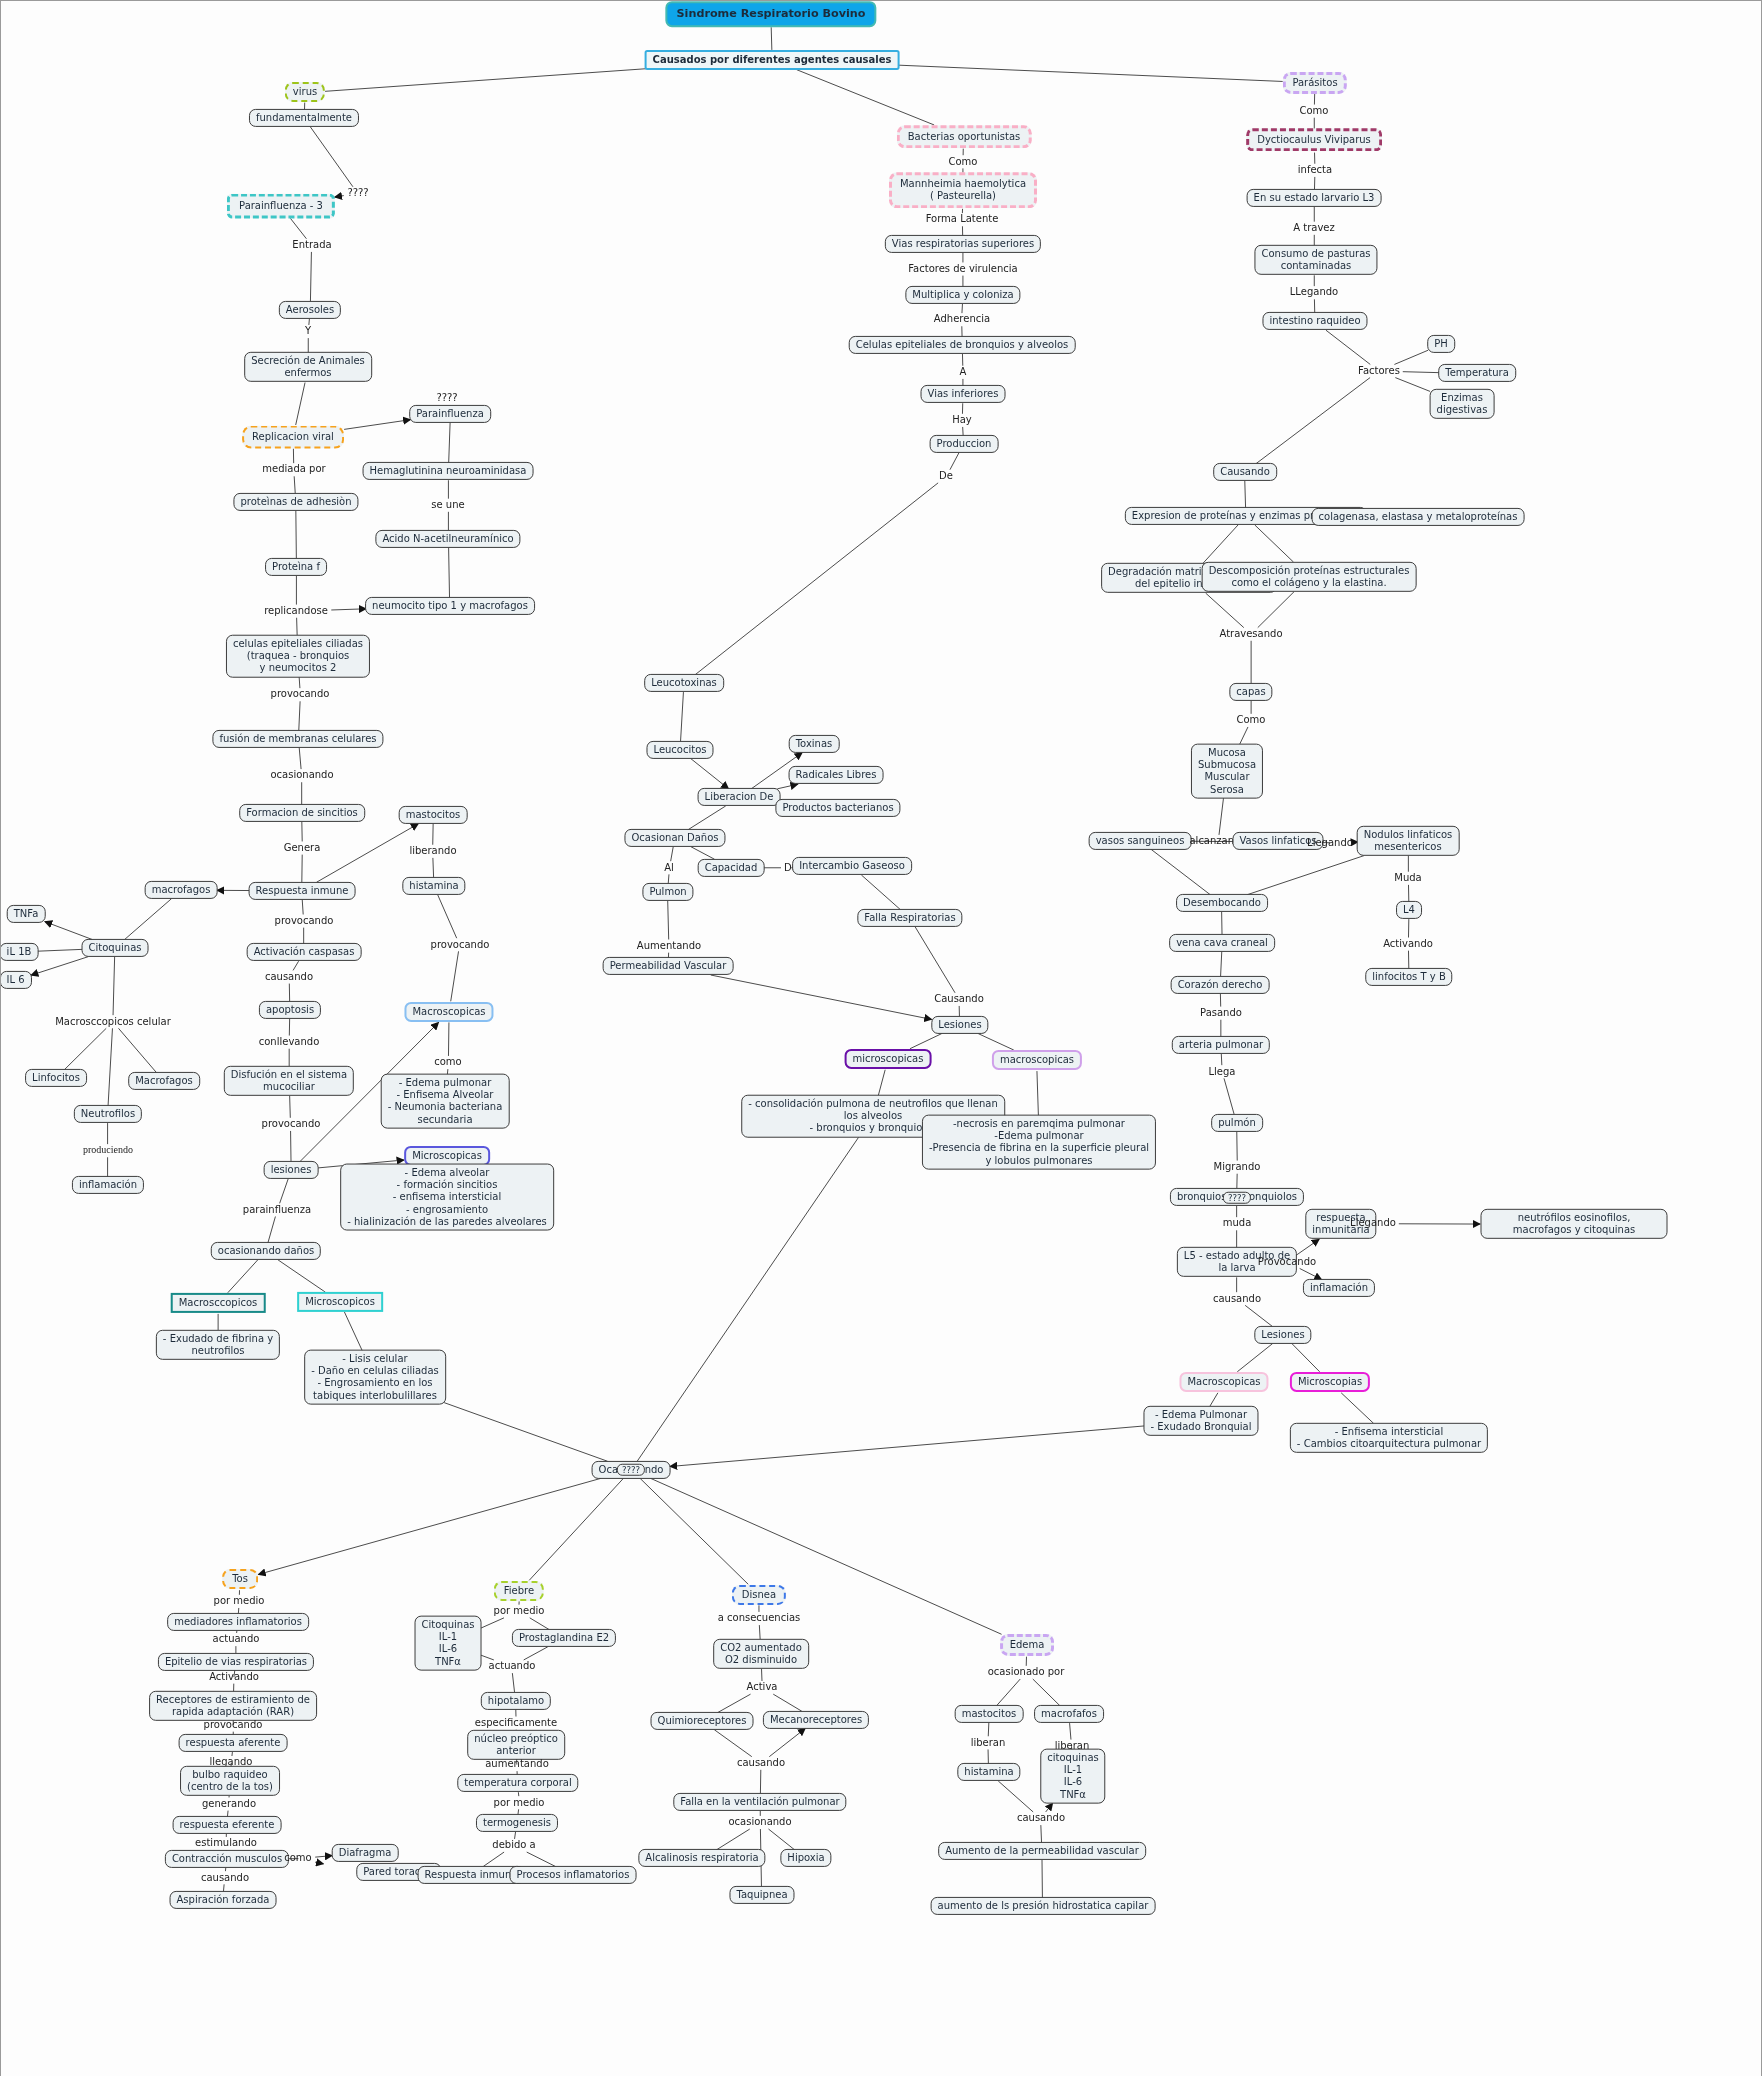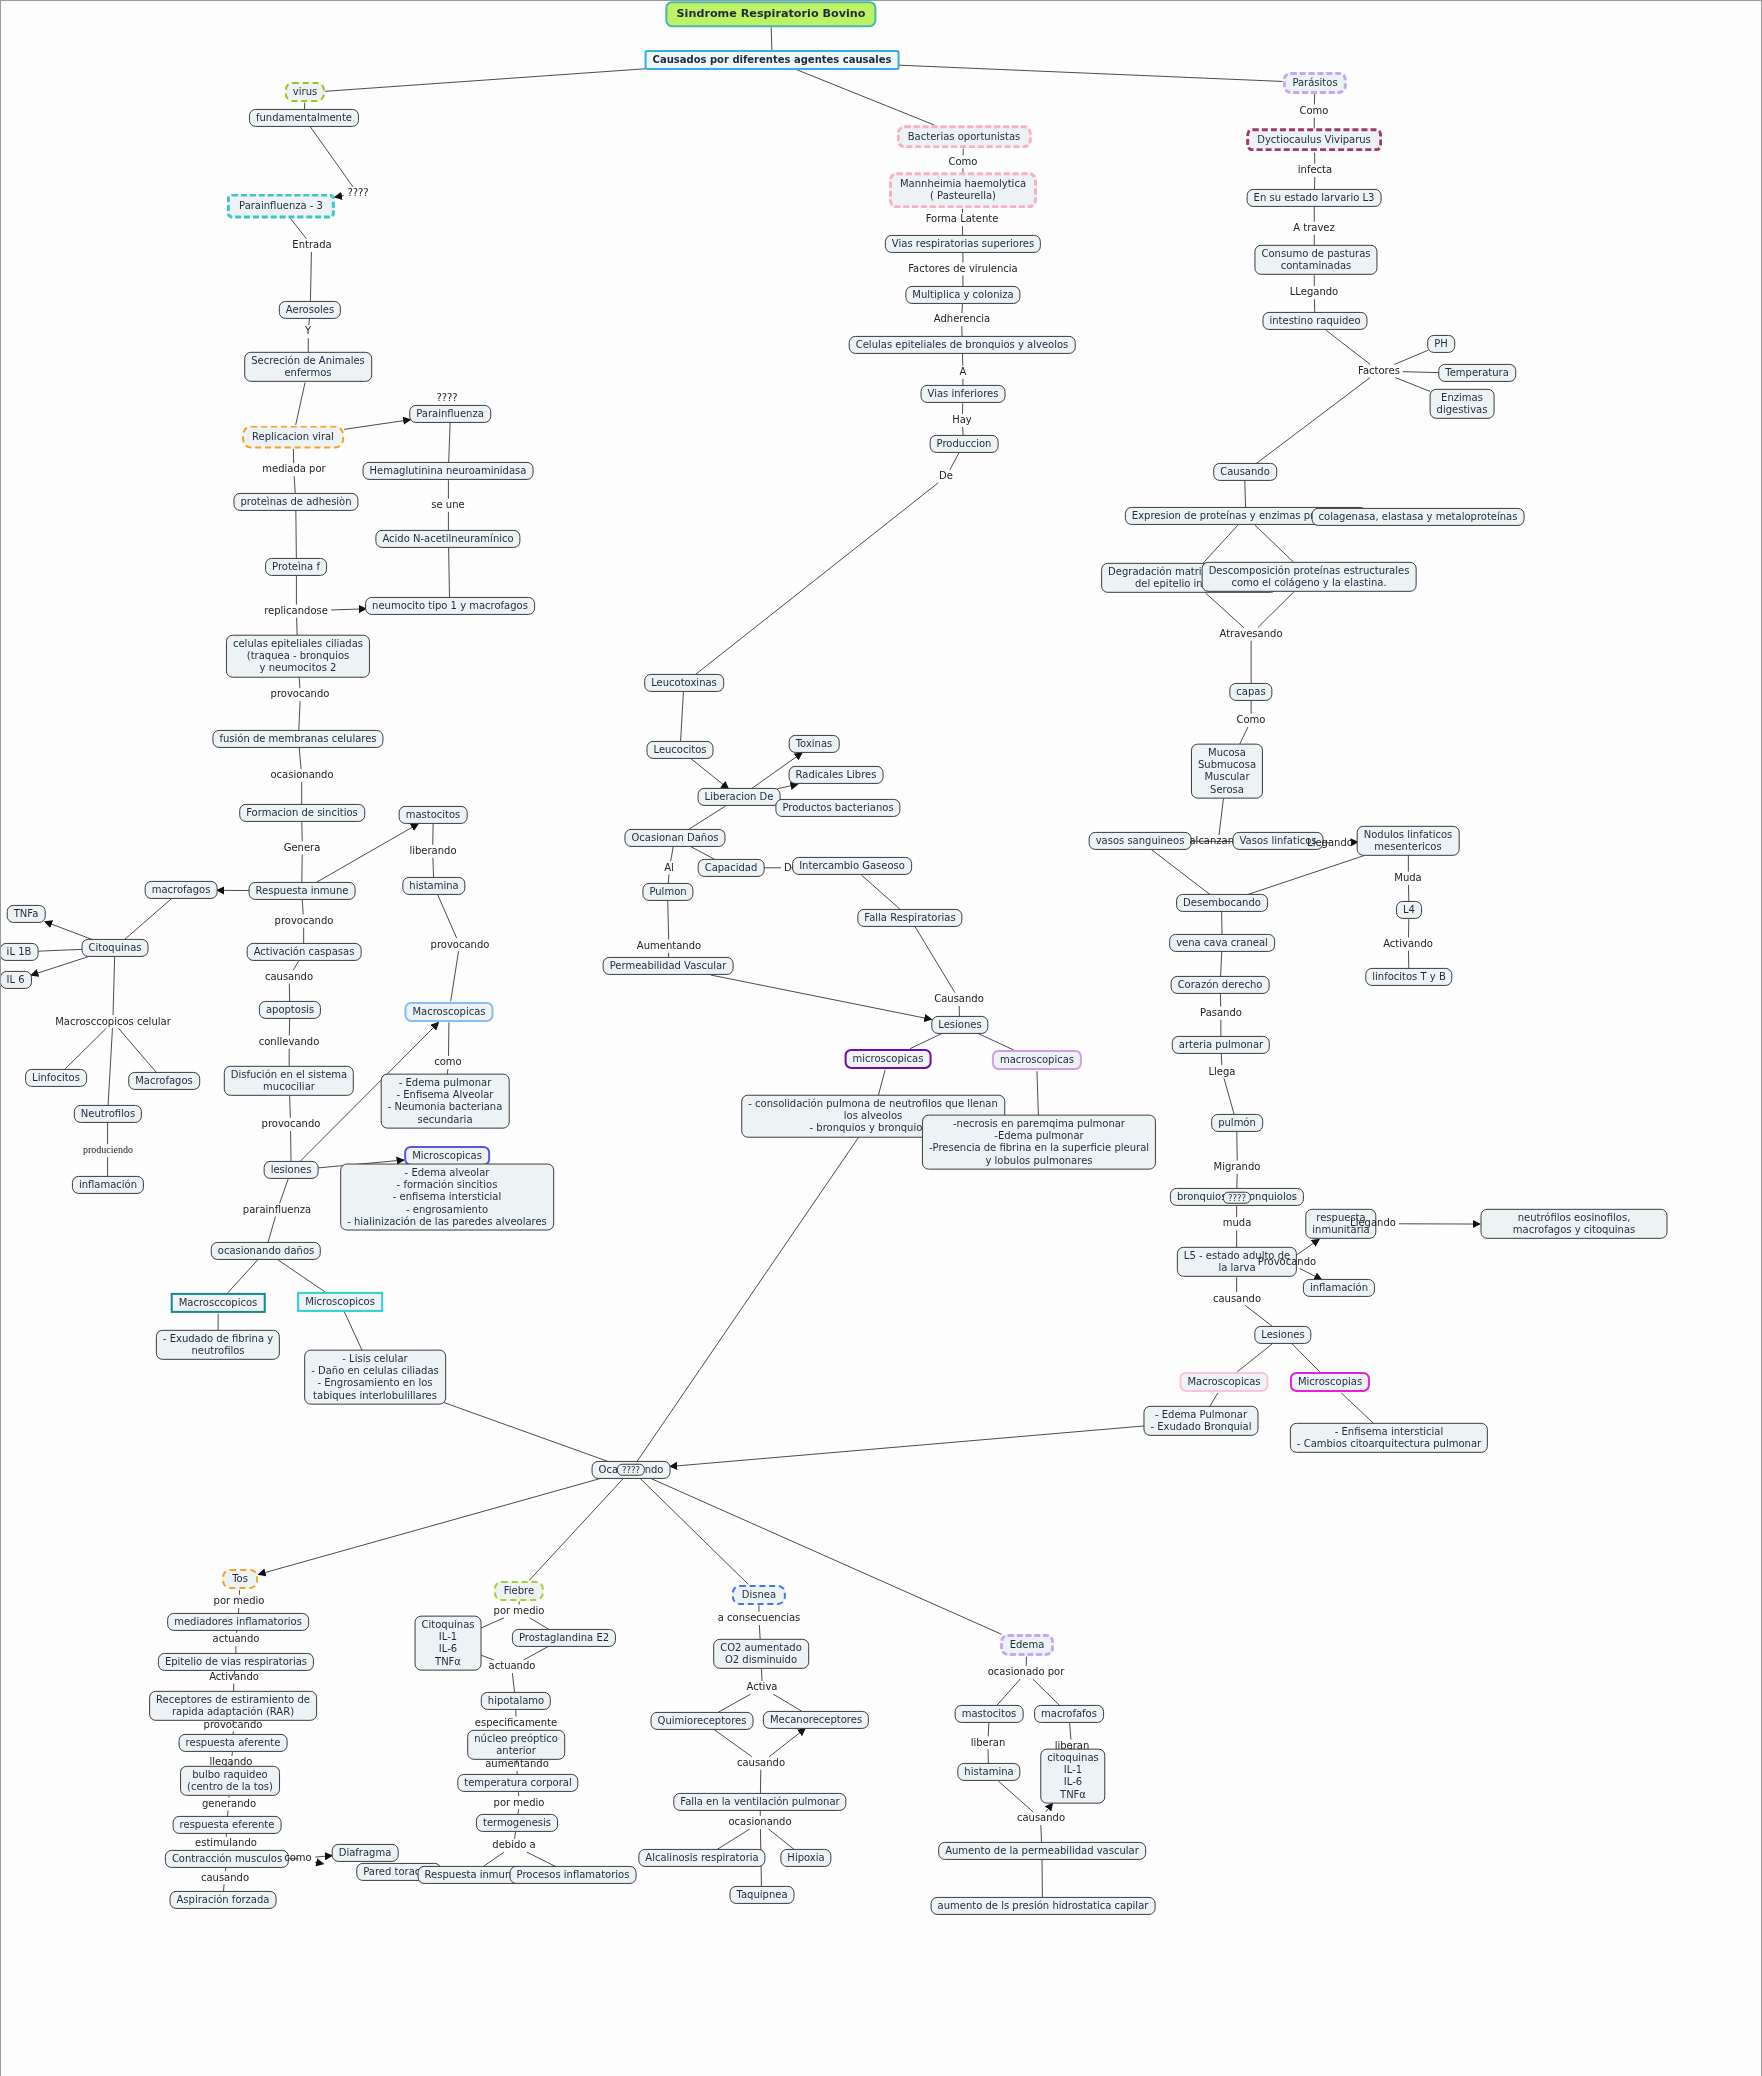--- a/index.html
+++ b/index.html
@@ -15,21 +15,21 @@
   #edges{position:absolute;left:0;top:0;z-index:1;}
   .node{
     position:absolute;z-index:2;
     transform:translate(-50%,-50%);
     white-space:pre-line;text-align:center;
     font-size:10px;line-height:1.22;color:#1d2b3a;
     background:#edf2f4;border:0.7px solid #3c3c3c;border-radius:6.6px;
     padding:2px 6px;
   }
   .lbl{background:transparent;border:none;border-radius:0;padding:0.7px 3.3px;color:#222;}
-  .title{border:2px solid #43b9b2;border-radius:6.6px;font-weight:bold;padding:4px 9.2px;background:#bef264;font-size:11.2px;}
+  .title{border:2px solid #43b9b2;border-radius:6.6px;font-weight:bold;padding:4px 9.2px;background:#0ea5e9;font-size:11.2px;}
   .causados{border:2px solid #35aee0;border-radius:2.6px;font-weight:bold;background:#eef6f8;}
   .dashed-green{border:2px dashed #9dc41a;border-radius:8px;}
   .dashed-teal{border:3.3px dashed #3ec6c6;border-radius:5.3px;padding:3.3px 9.2px;}
   .dashed-orange{border:2.6px dashed #f6a21d;border-radius:9.2px;padding:3.3px 8px;}
   .dashed-orange2{border:2.6px dashed #f6a21d;border-radius:8px;padding:2px 8px;}
   .dashed-pink{border:3.3px dashed #f9afc6;border-radius:8px;padding:2.6px 8px;}
   .dashed-violet{border:3.3px dashed #c9a6f2;border-radius:8px;padding:2px 6.6px;}
   .dashed-maroon{border:3.3px dashed #a03a68;border-radius:6.6px;padding:2.6px 8px;}
   .dashed-yellowgreen{border:2.6px dashed #a7d12c;border-radius:8px;padding:2px 8px;}
   .dashed-blue{border:2.6px dashed #3d78e8;border-radius:8px;padding:2px 8px;}

